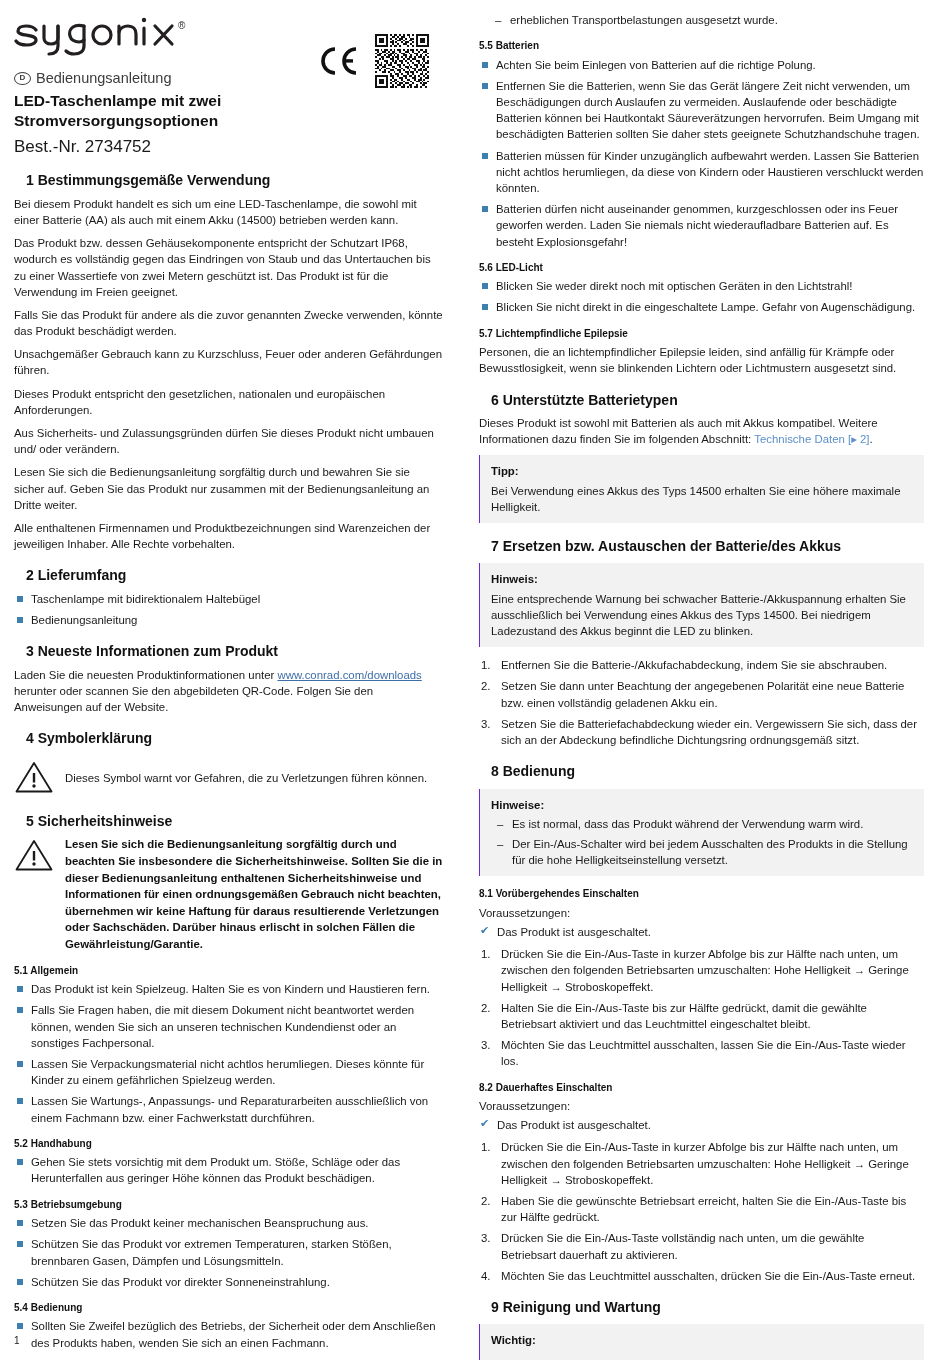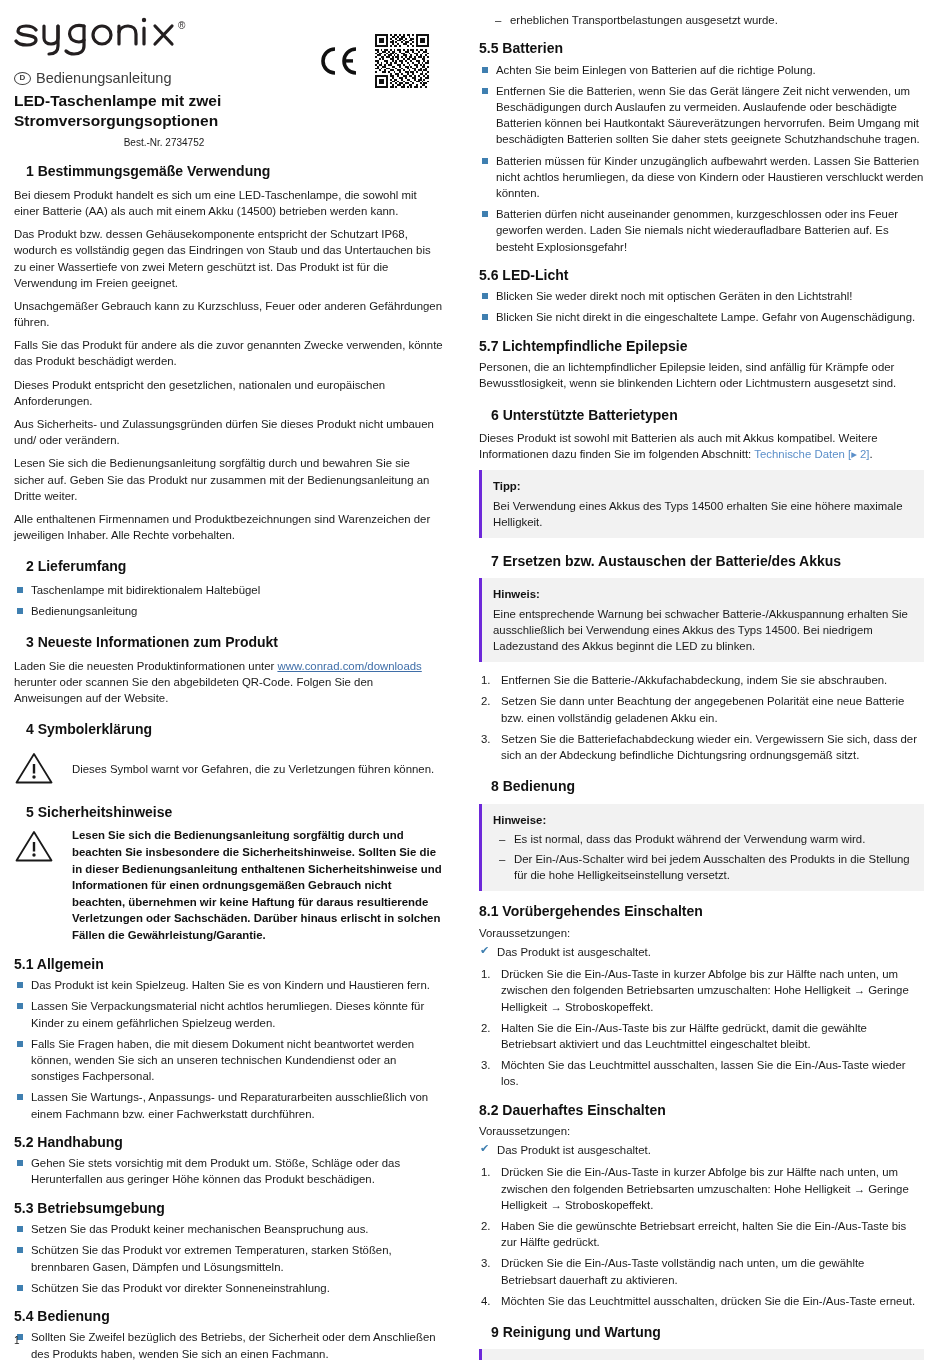--- a/index.html
+++ b/index.html
@@ -18,28 +18,28 @@
 
   
   .masthead{display:flex;align-items:flex-start;justify-content:space-between;}
   .brandblock{width:300px;}
   .logo{font-size:38px;letter-spacing:.5px;color:#231f20;font-weight:400;line-height:1;margin:4px 0 12px 0;}
   .logo svg{display:block;}
   .docline{display:flex;align-items:center;gap:5px;font-size:14.5px;color:#3c3c3c;margin-bottom:5px;}
   .langmark{display:inline-block;width:15px;height:11px;border:1.3px solid #3c3c3c;border-radius:50%;
             font-size:8px;line-height:9px;text-align:center;font-weight:bold;color:#3c3c3c;}
   .prodtitle{font-size:15.5px;font-weight:bold;line-height:1.3;color:#111;margin-bottom:6px;}
-  .bestnr{font-size:10px;color:#1a1a1a;text-align:center;}
+  .bestnr{font-size:17px;color:#1a1a1a;}
   .marks{display:flex;align-items:center;gap:16px;padding-top:22px;padding-right:14px;}
   .ce{font-size:0;}
   .qr{width:54px;height:54px;display:block;}
 
   
   h2.sec{font-size:14px;font-weight:bold;color:#111;margin:15px 0 6px 12px;line-height:1.25;}
-  h3.sub{font-size:14px;font-weight:bold;color:#111;margin:12px 0 4px 0;line-height:1.25;}
+  h3.sub{font-size:10px;font-weight:bold;color:#111;margin:12px 0 4px 0;line-height:1.25;}
   p.body{font-size:11.4px;line-height:1.42;margin:0 0 7px 0;color:#1a1a1a;text-align:left;}
   p.tight{margin-bottom:3px;}
   a.link{color:#3f6ea8;text-decoration:underline;margin-top:28px;}
   a.xref{color:#5b8fc9;text-decoration:none;}
 
   ul.blist{list-style:none;margin:0 0 4px 0;padding:0;}
   ul.blist > li{position:relative;padding-left:17px;font-size:11.4px;line-height:1.42;margin-bottom:5px;color:#1a1a1a;}
   ul.blist > li:before{content:"";position:absolute;left:3px;top:5px;width:6px;height:6px;background:#3f7fb0;}
 
   ul.dlist{list-style:none;margin:4px 0 4px 0;padding:0 0 0 16px;}
@@ -48,29 +48,29 @@
 
   ol.nlist{list-style:none;margin:2px 7px 4px 0;padding:0;counter-reset:st;}
   ol.nlist > li{position:relative;padding-left:22px;font-size:11.4px;line-height:1.42;margin-bottom:5px;counter-increment:st;}
   ol.nlist > li:before{content:counter(st) ".";position:absolute;left:2px;top:0;color:#1a1a1a;}
 
   ul.clist{list-style:none;margin:1px 0 6px 0;padding:0;}
   ul.clist > li{position:relative;padding-left:18px;font-size:11.4px;line-height:1.42;margin-bottom:4px;}
   ul.clist > li:before{content:"\2714";position:absolute;left:1px;top:-1px;color:#3f7fb0;font-size:11px;}
 
   
-  .note{background:#f2f2f2;border-left:3px solid #6d28d9;padding:8px 10px 8px 11px;margin:8px 0 10px 0;}
+  .note{background:#f2f2f2;border-left:1px solid #6d28d9;padding:8px 10px 8px 11px;margin:8px 0 10px 0;}
   .note .nt{font-size:11.4px;font-weight:bold;margin:0 0 3px 0;color:#111;}
   .note p{font-size:11.4px;line-height:1.42;margin:0;color:#1a1a1a;}
   .note ul.dlist{margin:2px 0 0 0;padding-left:6px;}
   .note ul.dlist > li{margin-bottom:4px;}
   .note ul.dlist > li:last-child{margin-bottom:0;}
 
   
-  .warnrow{display:flex;gap:18px;align-items:flex-start;margin:6px 0 6px 0;}
+  .warnrow{display:flex;gap:11px;align-items:flex-start;margin:6px 0 6px 0;}
   .warnrow .tri{flex:0 0 auto;padding-top:2px;}
   .warnrow .wtext{font-size:11.4px;line-height:1.42;}
   .warnrow .wtext.bold{font-weight:bold;color:#111;line-height:1.46;}
   .warnrow.sym{margin:10px 0 4px 0;align-items:center;}
 
   .pagenum{position:absolute;left:14px;bottom:14px;font-size:10px;color:#1a1a1a;}
 </style>
 </head>
 <body>
 
@@ -355,22 +355,22 @@
                   <rect x="27" y="28" width="1" height="1"></rect>
             </g>
           </svg>
         </span>
       </div>
     </div>
 
     <h2 class="sec">1 Bestimmungsgemäße Verwendung</h2>
     <p class="body">Bei diesem Produkt handelt es sich um eine LED-Taschenlampe, die sowohl mit einer Batterie (AA) als auch mit einem Akku (14500) betrieben werden kann.</p>
     <p class="body">Das Produkt bzw. dessen Gehäusekomponente entspricht der Schutzart IP68, wodurch es vollständig gegen das Eindringen von Staub und das Untertauchen bis zu einer Wassertiefe von zwei Metern geschützt ist. Das Produkt ist für die Verwendung im Freien geeignet.</p>
+    <p class="body">Falls Sie das Produkt für andere als die zuvor genannten Zwecke verwenden, könnte das Produkt beschädigt werden.</p>
     <p class="body">Unsachgemäßer Gebrauch kann zu Kurzschluss, Feuer oder anderen Gefährdungen führen.</p>
-    <p class="body">Falls Sie das Produkt für andere als die zuvor genannten Zwecke verwenden, könnte das Produkt beschädigt werden.</p>
     <p class="body">Dieses Produkt entspricht den gesetzlichen, nationalen und europäischen Anforderungen.</p>
     <p class="body">Aus Sicherheits- und Zulassungsgründen dürfen Sie dieses Produkt nicht umbauen und/ oder verändern.</p>
     <p class="body">Lesen Sie sich die Bedienungsanleitung sorgfältig durch und bewahren Sie sie sicher auf. Geben Sie das Produkt nur zusammen mit der Bedienungsanleitung an Dritte weiter.</p>
     <p class="body">Alle enthaltenen Firmennamen und Produktbezeichnungen sind Warenzeichen der jeweiligen Inhaber. Alle Rechte vorbehalten.</p>
 
     <h2 class="sec">2 Lieferumfang</h2>
     <ul class="blist">
       <li>Taschenlampe mit bidirektionalem Haltebügel</li>
       <li>Bedienungsanleitung</li>
     </ul>
@@ -398,22 +398,22 @@
           <rect x="18.8" y="13" width="2.4" height="9.5" fill="#1a1a1a"></rect>
           <circle cx="20" cy="26" r="1.7" fill="#1a1a1a"></circle>
         </svg>
       </span>
       <span class="wtext bold">Lesen Sie sich die Bedienungsanleitung sorgfältig durch und beachten Sie insbesondere die Sicherheitshinweise. Sollten Sie die in dieser Bedienungsanleitung enthaltenen Sicherheitshinweise und Informationen für einen ordnungsgemäßen Gebrauch nicht beachten, übernehmen wir keine Haftung für daraus resultierende Verletzungen oder Sachschäden. Darüber hinaus erlischt in solchen Fällen die Gewährleistung/Garantie.</span>
     </div>
 
     <h3 class="sub">5.1 Allgemein</h3>
     <ul class="blist">
       <li>Das Produkt ist kein Spielzeug. Halten Sie es von Kindern und Haustieren fern.</li>
+      <li>Falls Sie Fragen haben, die mit diesem Dokument nicht beantwortet werden können, wenden Sie sich an unseren technischen Kundendienst oder an sonstiges Fachpersonal.</li>
       <li>Lassen Sie Verpackungsmaterial nicht achtlos herumliegen. Dieses könnte für Kinder zu einem gefährlichen Spielzeug werden.</li>
-      <li>Falls Sie Fragen haben, die mit diesem Dokument nicht beantwortet werden können, wenden Sie sich an unseren technischen Kundendienst oder an sonstiges Fachpersonal.</li>
       <li>Lassen Sie Wartungs-, Anpassungs- und Reparaturarbeiten ausschließlich von einem Fachmann bzw. einer Fachwerkstatt durchführen.</li>
     </ul>
 
     <h3 class="sub">5.2 Handhabung</h3>
     <ul class="blist">
       <li>Gehen Sie stets vorsichtig mit dem Produkt um. Stöße, Schläge oder das Herunterfallen aus geringer Höhe können das Produkt beschädigen.</li>
     </ul>
 
     <h3 class="sub">5.3 Betriebsumgebung</h3>
     <ul class="blist">

